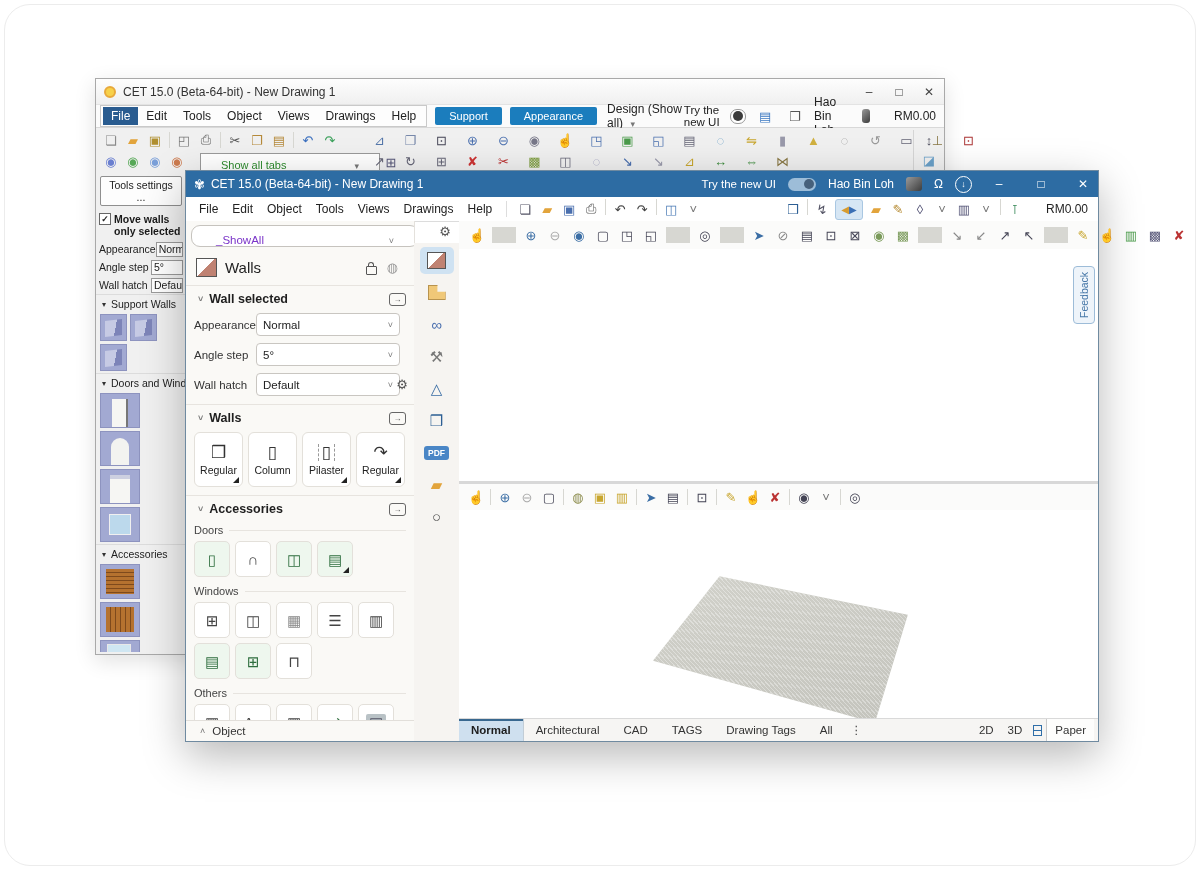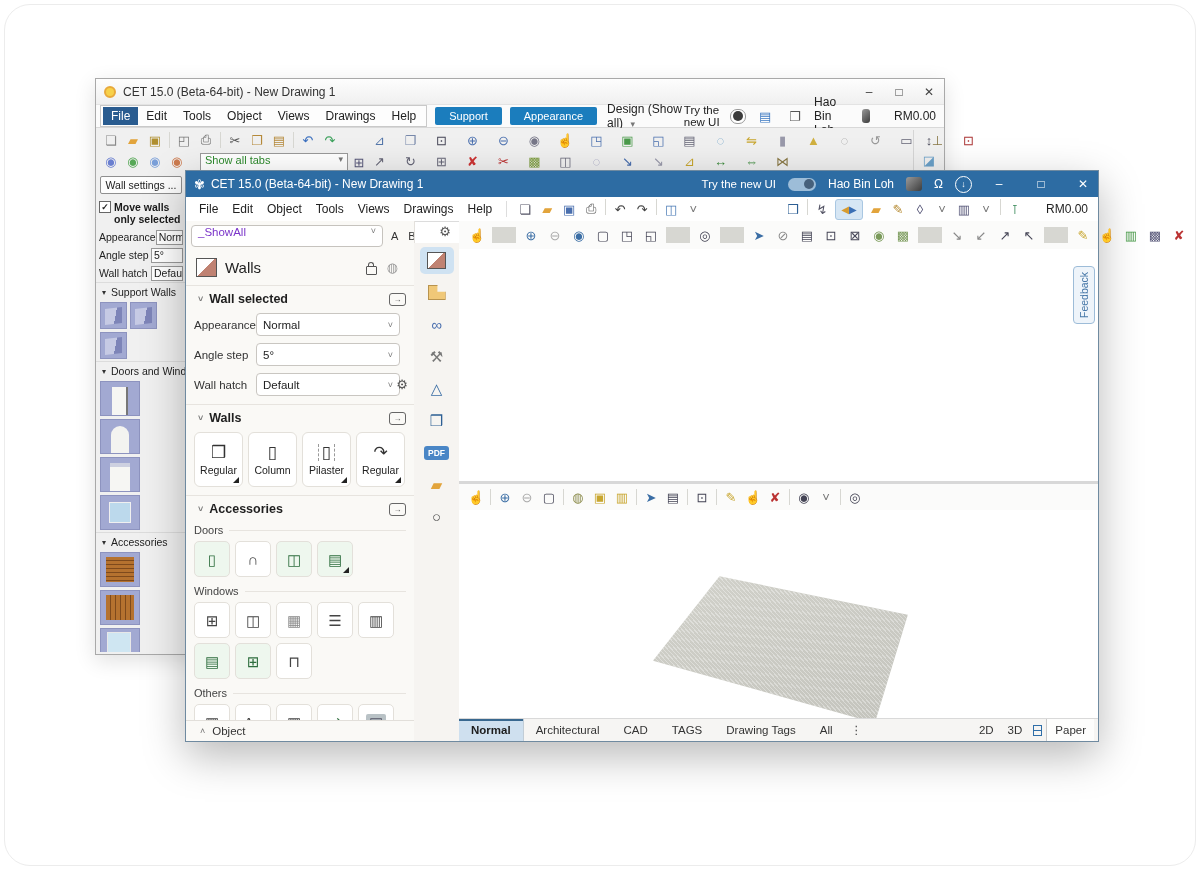--- a/index.html
+++ b/index.html
@@ -28,21 +28,21 @@
   #backwin .titlebar{height:25px;background:linear-gradient(#fdfdfd,#f0f0f0);display:flex;align-items:center;padding-left:8px;font-size:12px;color:#333;}
   .cetlogo{display:inline-block;width:12px;height:12px;border-radius:50%;background:#f7d14a;border:2px solid #e8a93b;margin-right:7px;box-sizing:border-box;}
   #backwin .controls{margin-left:auto;display:flex;height:100%;color:#444;}
   #backwin .menubar{height:22px;background:#fbfbfb;display:flex;align-items:center;font-size:12px;border-top:1px solid #e3e3e3;border-bottom:1px solid #d8d8d8;}
   .bmenu{display:flex;align-items:center;border:1px solid #c9c9c9;background:#fdfdfd;height:20px;margin-left:4px;padding:0 2px;}
   .bmenu span{padding:2px 8px;}
   .bmenu span.active{background:#2a5c90;color:#fff;}
   .pillbtn{background:#1b7dbd;color:#fff;font-size:11px;padding:3px 14px;border-radius:2px;margin-left:8px;}
   #backwin .toolzone{height:44px;background:#f0f0f0;border-bottom:1px solid #cfcfcf;position:relative;font-size:12px;}
   .tbgroup{position:absolute;display:flex;align-items:center;}
-  .selbox{display:inline-flex;align-items:flex-start;height:17px;background:#fff;border:1px solid #9a9a9a;font-size:11px;padding:0 4px;}
+  .selbox{display:inline-flex;align-items:flex-end;height:17px;background:#fff;border:1px solid #9a9a9a;font-size:11px;padding:0 20px;}
   
   #backpanel{position:absolute;left:0;top:92px;width:90px;bottom:2px;background:#f0f0f0;border-right:1px solid #c6c6c6;font-size:10.5px;overflow:hidden;}
   .bp-btn{margin:5px 4px 4px 4px;background:#fdfdfd;border:1px solid #8f8f8f;border-radius:2px;font-size:10.5px;padding:2px 4px;text-align:center;}
   .bp-check{display:flex;gap:3px;padding:3px 3px;font-weight:bold;color:#1a1a1a;line-height:1.15;}
   .cbox{flex:0 0 auto;width:10px;height:10px;border:1px solid #666;background:#fff;font-size:9px;line-height:10px;text-align:center;color:#222;}
   .bp-frow{display:flex;align-items:center;padding:1px 3px;height:16px;}
   .bp-frow .lbl{flex:1;}
   .bp-frow .val{background:#fff;border:1px solid #9a9a9a;padding:0 2px;width:26px;height:13px;overflow:hidden;white-space:nowrap;}
   .bp-sec{display:flex;align-items:center;gap:5px;padding:3px 4px 2px 6px;border-top:1px solid #dcdcdc;color:#222;}
   .bp-sec .tri{font-size:8px;color:#333;}
@@ -64,21 +64,21 @@
   #frontwin{left:185px;top:170px;width:912px;height:570px;border:1px solid #6f8aa0;background:#fff;box-shadow:0 14px 40px rgba(0,0,0,.28);}
   #frontwin .titlebar{height:26px;background:#2d6ca3;display:flex;align-items:center;color:#fff;font-size:12px;padding-left:8px;gap:6px;}
   #frontwin .titlebar .right{margin-left:auto;display:flex;align-items:center;gap:12px;height:100%;}
   #frontwin .menurow{height:24px;background:#fff;border-bottom:1px solid #dcdcdc;display:flex;align-items:center;font-size:12px;padding:0 6px;gap:2px;}
   .fmenu span{padding:2px 7px;}
   .vdiv{width:1px;height:16px;background:#ddd;margin:0 5px;}
   .seltool{display:inline-flex;align-items:center;justify-content:center;background:#d6e6f4;border:1px solid #a9c7e2;border-radius:3px;width:26px;height:19px;font-size:10px;}
   
   #fpanel{position:absolute;left:0;top:50px;width:228px;bottom:0;background:#faf9f6;border-right:1px solid #e4e1dc;font-size:12px;overflow:hidden;}
   .toprow{display:flex;align-items:center;padding:4px 5px 3px 5px;gap:4px;}
-  .showall{flex:0 0 auto;display:flex;align-items:flex-start;width:178px;height:20px;background:#fff;border:1px solid #c6c3be;border-radius:4px;padding:0 6px;color:#7b35c9;font-size:11.5px;}
+  .showall{flex:0 0 auto;display:flex;align-items:flex-end;width:178px;height:20px;background:#fff;border:1px solid #c6c3be;border-radius:9px;padding:0 24px;color:#7b35c9;font-size:11.5px;}
   .showall .chev{margin-left:auto;}
   .abc{font-size:11px;color:#333;padding:2px 4px;}
   .phead{display:flex;align-items:center;gap:8px;padding:8px 8px 8px 10px;}
   .brickic{display:inline-block;width:19px;height:17px;border:1px solid #555;background:linear-gradient(135deg,#fff 48%,#c08272 48%);}
   .ptitle{font-size:15px;color:#1f1f1f;}
   .phead .right{margin-left:auto;display:flex;align-items:center;gap:10px;padding-right:8px;}
   .fsec{border-top:1px solid #e7e4df;padding:6px 8px 8px 8px;position:relative;}
   .fsec-h{display:flex;align-items:center;gap:6px;font-weight:bold;font-size:12.5px;color:#1f1f1f;}
   .fsec-h .popout{margin-left:auto;}
   .frow{display:flex;align-items:center;margin-top:7px;}
@@ -341,21 +341,21 @@
         <span class="ico">
           <span class="g" style="color: rgb(68, 68, 85);">↕</span>
         </span>
         <span class="ico">
           <span class="g" style="color: rgb(106, 160, 200);">◪</span>
         </span>
       </div>
   </div>
 
   <div id="backpanel">
-    <div class="bp-btn">Wall settings ...</div>
+    <div class="bp-btn">Tools settings ...</div>
     <div class="bp-check">
       <span class="cbox">✓</span>
       <span>Move walls only selected</span>
     </div>
     <div>
         <div class="bp-frow">
         <span class="lbl">Appearance</span>
         <span class="val">Normal</span>
       </div>
         <div class="bp-frow">

